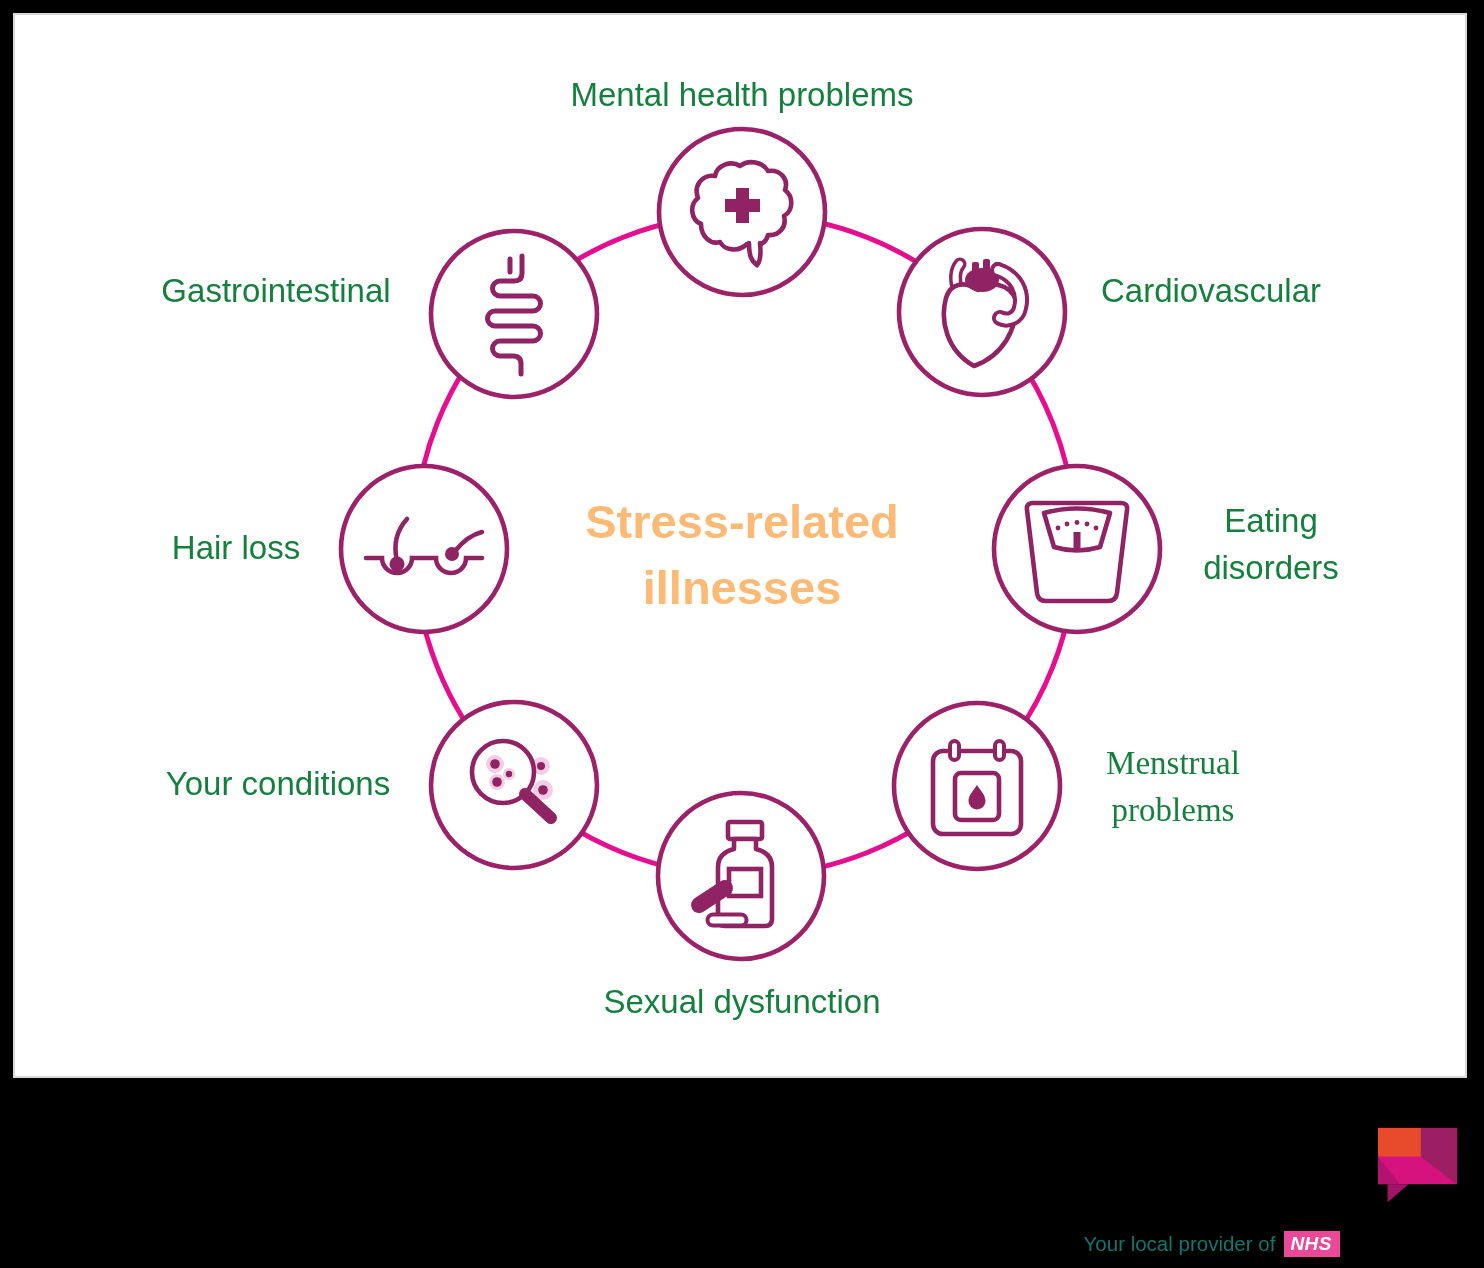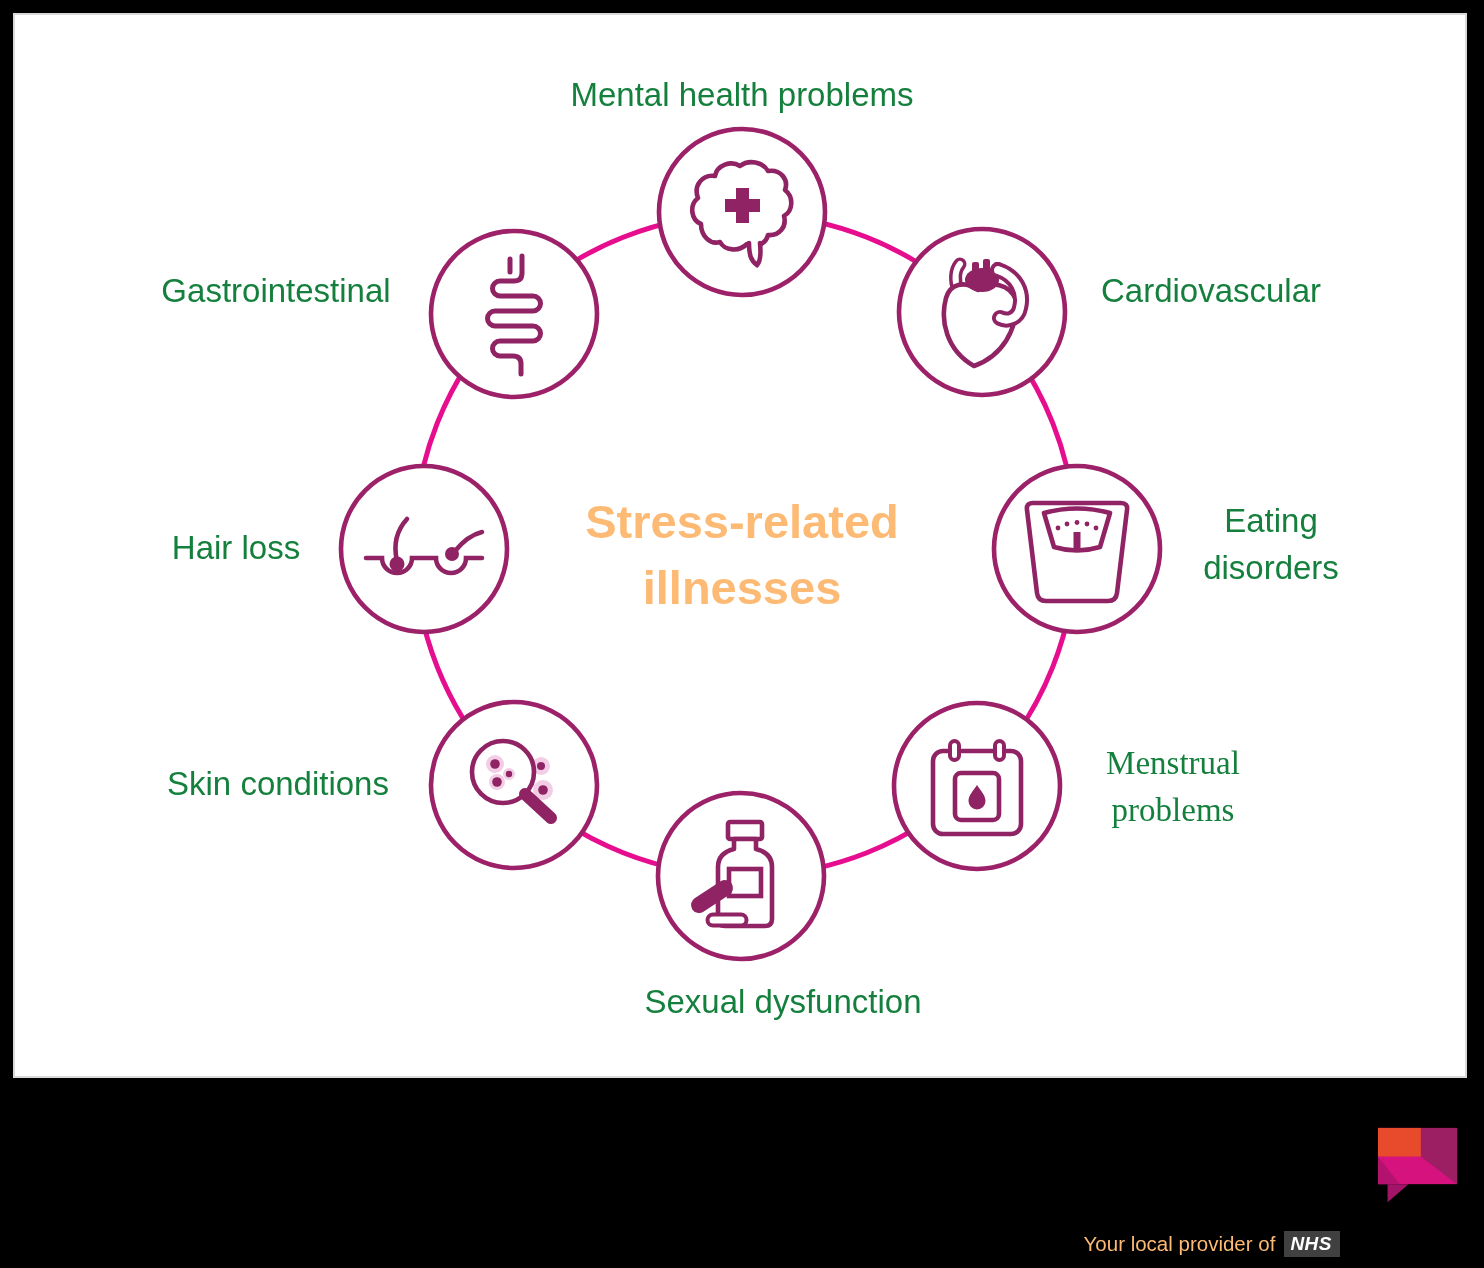--- a/index.html
+++ b/index.html
@@ -16,23 +16,23 @@
     position:absolute;transform:translateX(-50%);
     color:#15803d;font-size:33px;line-height:47px;text-align:center;white-space:nowrap;
   }
   .center-title{
     position:absolute;transform:translateX(-50%);
     color:#fdba74;font-weight:bold;font-size:47px;line-height:66px;text-align:center;white-space:nowrap;
   }
   .footer-tagline{
     position:absolute;right:144px;top:1231px;display:flex;align-items:center;gap:9px;
   }
-  .tagline-text{color:#fdba74;font-size:20.5px;white-space:nowrap;}
+  .tagline-text{color:#0f766e;font-size:20.5px;white-space:nowrap;}
   .nhs-badge{
-    background:#404040;color:#ffffff;font-weight:bold;font-style:italic;
+    background:#ec4899;color:#ffffff;font-weight:bold;font-style:italic;
     font-size:19px;line-height:19px;padding:3px 8px 4px 6px;letter-spacing:.5px;
   }
   .logo-svg{position:absolute;right:20px;top:1126px;width:90px;height:82px;}
 </style>
 </head>
 <body>
 
 <div class="stage">
 
   <div class="panel"></div>
@@ -155,27 +155,27 @@
     <div>Cardiovascular</div>
   </div>
   <div class="node-label" style="left:236px;top:524px;">
     <div>Hair loss</div>
   </div>
   <div class="node-label" style="left:1271px;top:497px;">
     <div>Eating</div>
     <div>disorders</div>
   </div>
   <div class="node-label" style="left:278px;top:760px;">
-    <div>Skin conditions</div>
+    <div>Your conditions</div>
   </div>
   <div class="node-label" style="left:1173px;top:740px;font-family:Liberation Serif, serif;">
     <div>Menstrual</div>
     <div>problems</div>
   </div>
-  <div class="node-label" style="left:742px;top:978px;margin-left:41px;">
+  <div class="node-label" style="left:742px;top:978px;">
     <div>Sexual dysfunction</div>
   </div>
 
   <svg class="logo-svg" viewBox="0 0 92 86">
     <rect x="3" y="2" width="83" height="59" fill="#d5127d"></rect>
     <rect x="3" y="2" width="45" height="30" fill="#e84b2c"></rect>
     <polygon points="48,2 86,2 86,61 48,32" fill="#9c1e63"></polygon>
     <polygon points="3,32 3,61 26,61" fill="#b3126f"></polygon>
     <polygon points="13,61 35,61 13,80" fill="#a21468"></polygon>
   </svg>

